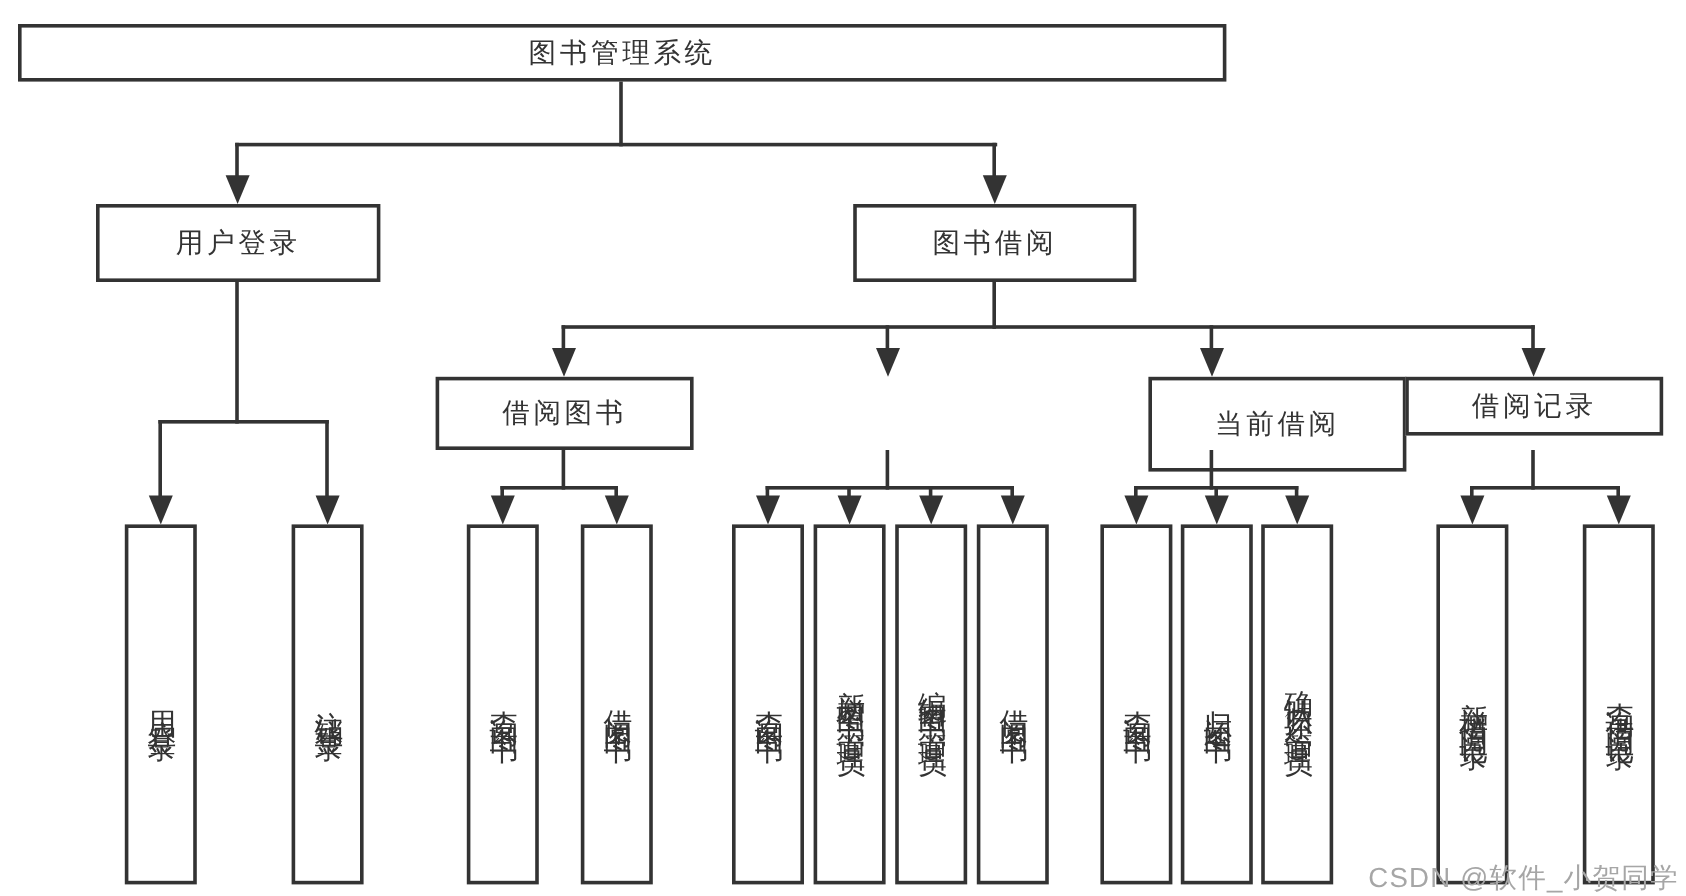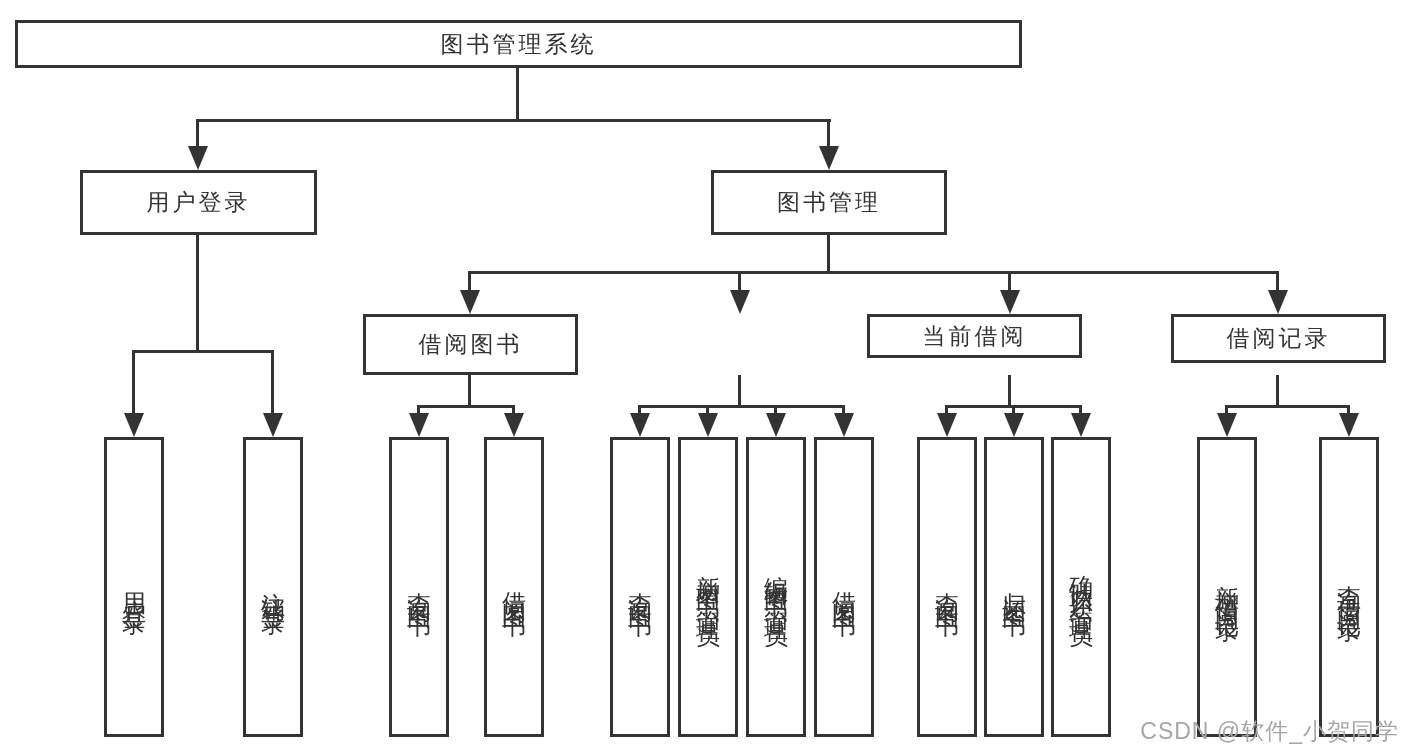--- a/index.html
+++ b/index.html
@@ -64,42 +64,42 @@
   <div class="box hbox" style="left:15px;top:20px;width:1007px;height:48px">图书管理系统</div>
 
   <div class="vline" style="left:516px;top:68px;height:54px"></div>
   <div class="hline" style="left:196px;top:119px;width:635px"></div>
   <div class="vline" style="left:196px;top:119px;height:30px"></div>
   <div class="vline" style="left:827px;top:119px;height:30px"></div>
   <div class="arrow" style="left:188px;top:146px"></div>
   <div class="arrow" style="left:819px;top:146px"></div>
 
   <div class="box hbox" style="left:80px;top:170px;width:237px;height:65px">用户登录</div>
-  <div class="box hbox" style="left:711px;top:170px;width:236px;height:65px">图书管理</div>
+  <div class="box hbox" style="left:711px;top:170px;width:236px;height:65px">图书借阅</div>
 
   <div class="vline" style="left:196px;top:235px;height:118px"></div>
   <div class="hline" style="left:132px;top:350px;width:142px"></div>
   <div class="vline" style="left:132px;top:350px;height:66px"></div>
   <div class="vline" style="left:271px;top:350px;height:66px"></div>
   <div class="arrow" style="left:124px;top:413px"></div>
   <div class="arrow" style="left:263px;top:413px"></div>
 
   <div class="vline" style="left:827px;top:235px;height:39px"></div>
   <div class="hline" style="left:468px;top:271px;width:811px"></div>
   <div class="vline" style="left:468px;top:271px;height:22px"></div>
   <div class="vline" style="left:738px;top:271px;height:22px"></div>
   <div class="vline" style="left:1008px;top:271px;height:22px"></div>
   <div class="vline" style="left:1276px;top:271px;height:22px"></div>
   <div class="arrow" style="left:460px;top:290px"></div>
   <div class="arrow" style="left:730px;top:290px"></div>
   <div class="arrow" style="left:1000px;top:290px"></div>
   <div class="arrow" style="left:1268px;top:290px"></div>
 
   <div class="box hbox" style="left:363px;top:314px;width:215px;height:61px">借阅图书</div>
-  <div class="box hbox" style="left:867px;top:314px;width:215px;height:44px">当前借阅</div>
+  <div class="box hbox" style="left:957px;top:314px;width:215px;height:79px">当前借阅</div>
   <div class="box hbox" style="left:1171px;top:314px;width:215px;height:49px">借阅记录</div>
 
   <div class="vline" style="left:468px;top:375px;height:33px"></div>
   <div class="hline" style="left:417px;top:405px;width:98px"></div>
   <div class="vline" style="left:417px;top:405px;height:11px"></div>
   <div class="vline" style="left:512px;top:405px;height:11px"></div>
   <div class="arrow" style="left:409px;top:413px"></div>
   <div class="arrow" style="left:504px;top:413px"></div>
 
   <div class="vline" style="left:738px;top:375px;height:33px"></div>

